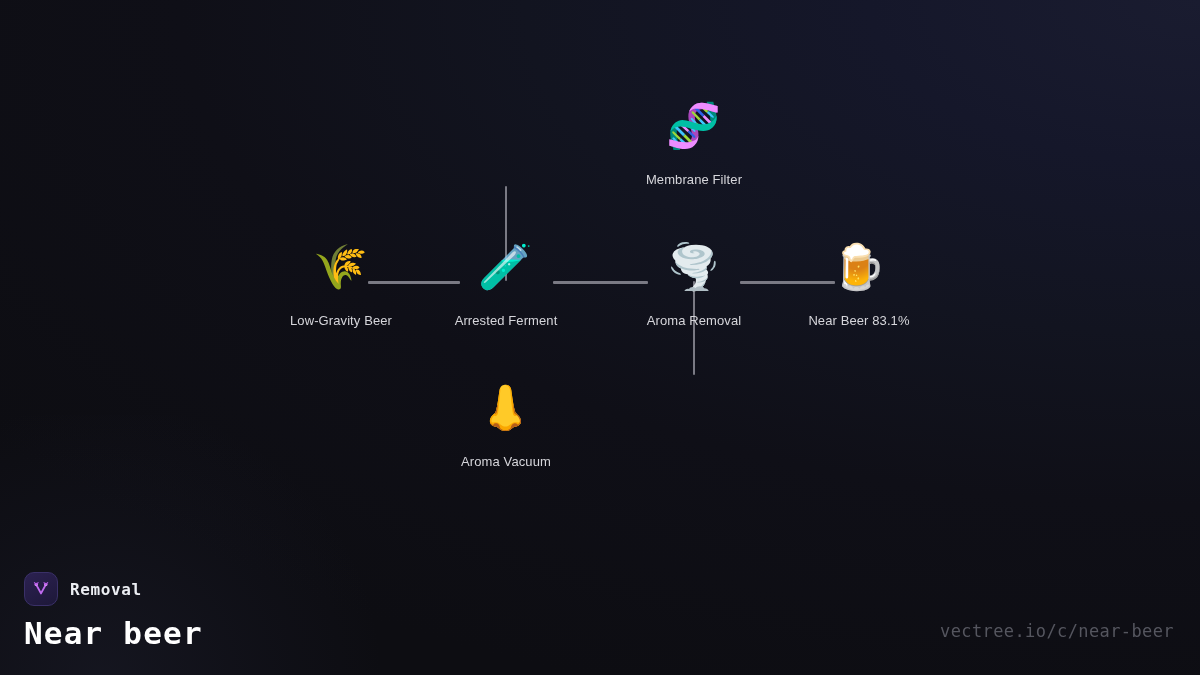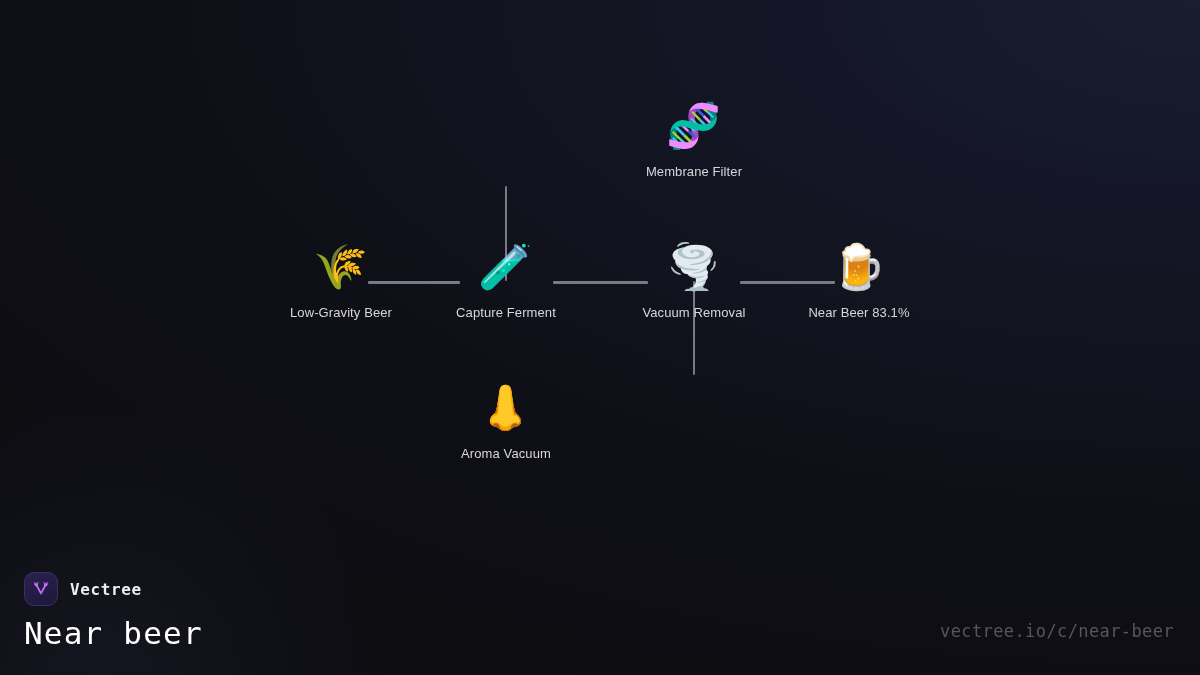--- a/index.html
+++ b/index.html
@@ -64,21 +64,21 @@
   .node-emoji {
     font-size: 44px;
     line-height: 52px;
     height: 52px;
     display: block;
     user-select: none;
     font-family: "DejaVu Sans", sans-serif;
   }
 
   .node-label {
-    margin-top: 12px;
+    margin-top: 20px;
     font-size: 13px;
     line-height: 16px;
     color: #d6d6db;
     white-space: nowrap;
     letter-spacing: 0.1px;
   }
 
   
   #branding {
     position: absolute;
@@ -110,21 +110,21 @@
     font-family: "DejaVu Sans Mono", monospace;
     font-size: 16px;
     font-weight: bold;
     color: #eceef3;
     letter-spacing: 0.6px;
   }
 
   #page-heading {
     font-family: "DejaVu Sans Mono", monospace;
     font-size: 31px;
-    font-weight: normal;
+    font-weight: bold;
     color: #ffffff;
     letter-spacing: 1.2px;
     line-height: 36px;
   }
 
   #site-url {
     position: absolute;
     right: 26px;
     bottom: 34px;
     font-family: "DejaVu Sans Mono", monospace;
@@ -148,26 +148,26 @@
     <div class="edge v" style="left:505px;  top:186px; height:95px;"></div>
     <div class="edge v" style="left:693px;  top:281px; height:94px;"></div>
 
     <div class="node" style="left:341px; top:241px;">
       <span class="node-emoji">🌾</span>
       <span class="node-label">Low-Gravity Beer</span>
     </div>
 
     <div class="node" style="left:506px; top:241px;">
       <span class="node-emoji">🧪</span>
-      <span class="node-label">Capture Ferment</span>
+      <span class="node-label">Arrested Ferment</span>
     </div>
 
     <div class="node" style="left:694px; top:241px;">
       <span class="node-emoji">🌪️</span>
-      <span class="node-label">Vacuum Removal</span>
+      <span class="node-label">Aroma Removal</span>
     </div>
 
     <div class="node" style="left:859px; top:241px;">
       <span class="node-emoji">🍺</span>
       <span class="node-label">Near Beer 83.1%</span>
     </div>
 
     <div class="node" style="left:694px; top:100px;">
       <span class="node-emoji">🧬</span>
       <span class="node-label">Membrane Filter</span>
@@ -183,19 +183,19 @@
     <div id="brand-row">
       <div id="brand-logo">
         <svg width="20" height="20" viewBox="0 0 20 20" aria-hidden="true">
           <path d="M5.2 5.6 L10 14.4 L14.8 5.6" fill="none" stroke="#c06bf0" stroke-width="1.9" stroke-linecap="round" stroke-linejoin="round"></path>
           <circle cx="5.2" cy="5.4" r="1.7" fill="#d98bf7"></circle>
           <circle cx="14.8" cy="5.4" r="1.7" fill="#d98bf7"></circle>
           <path d="M5.2 5.4 L3.4 3.6 M5.2 5.4 L7.1 3.6" stroke="#b558e8" stroke-width="1.1" stroke-linecap="round"></path>
           <path d="M14.8 5.4 L13 3.6 M14.8 5.4 L16.7 3.6" stroke="#b558e8" stroke-width="1.1" stroke-linecap="round"></path>
         </svg>
       </div>
-      <span id="brand-name">Vectree</span>
+      <span id="brand-name">Removal</span>
     </div>
     <div id="page-heading">Near beer</div>
   </div>
 
   <div id="site-url">vectree.io/c/near-beer</div>
 </div>
 
 </body></html>

